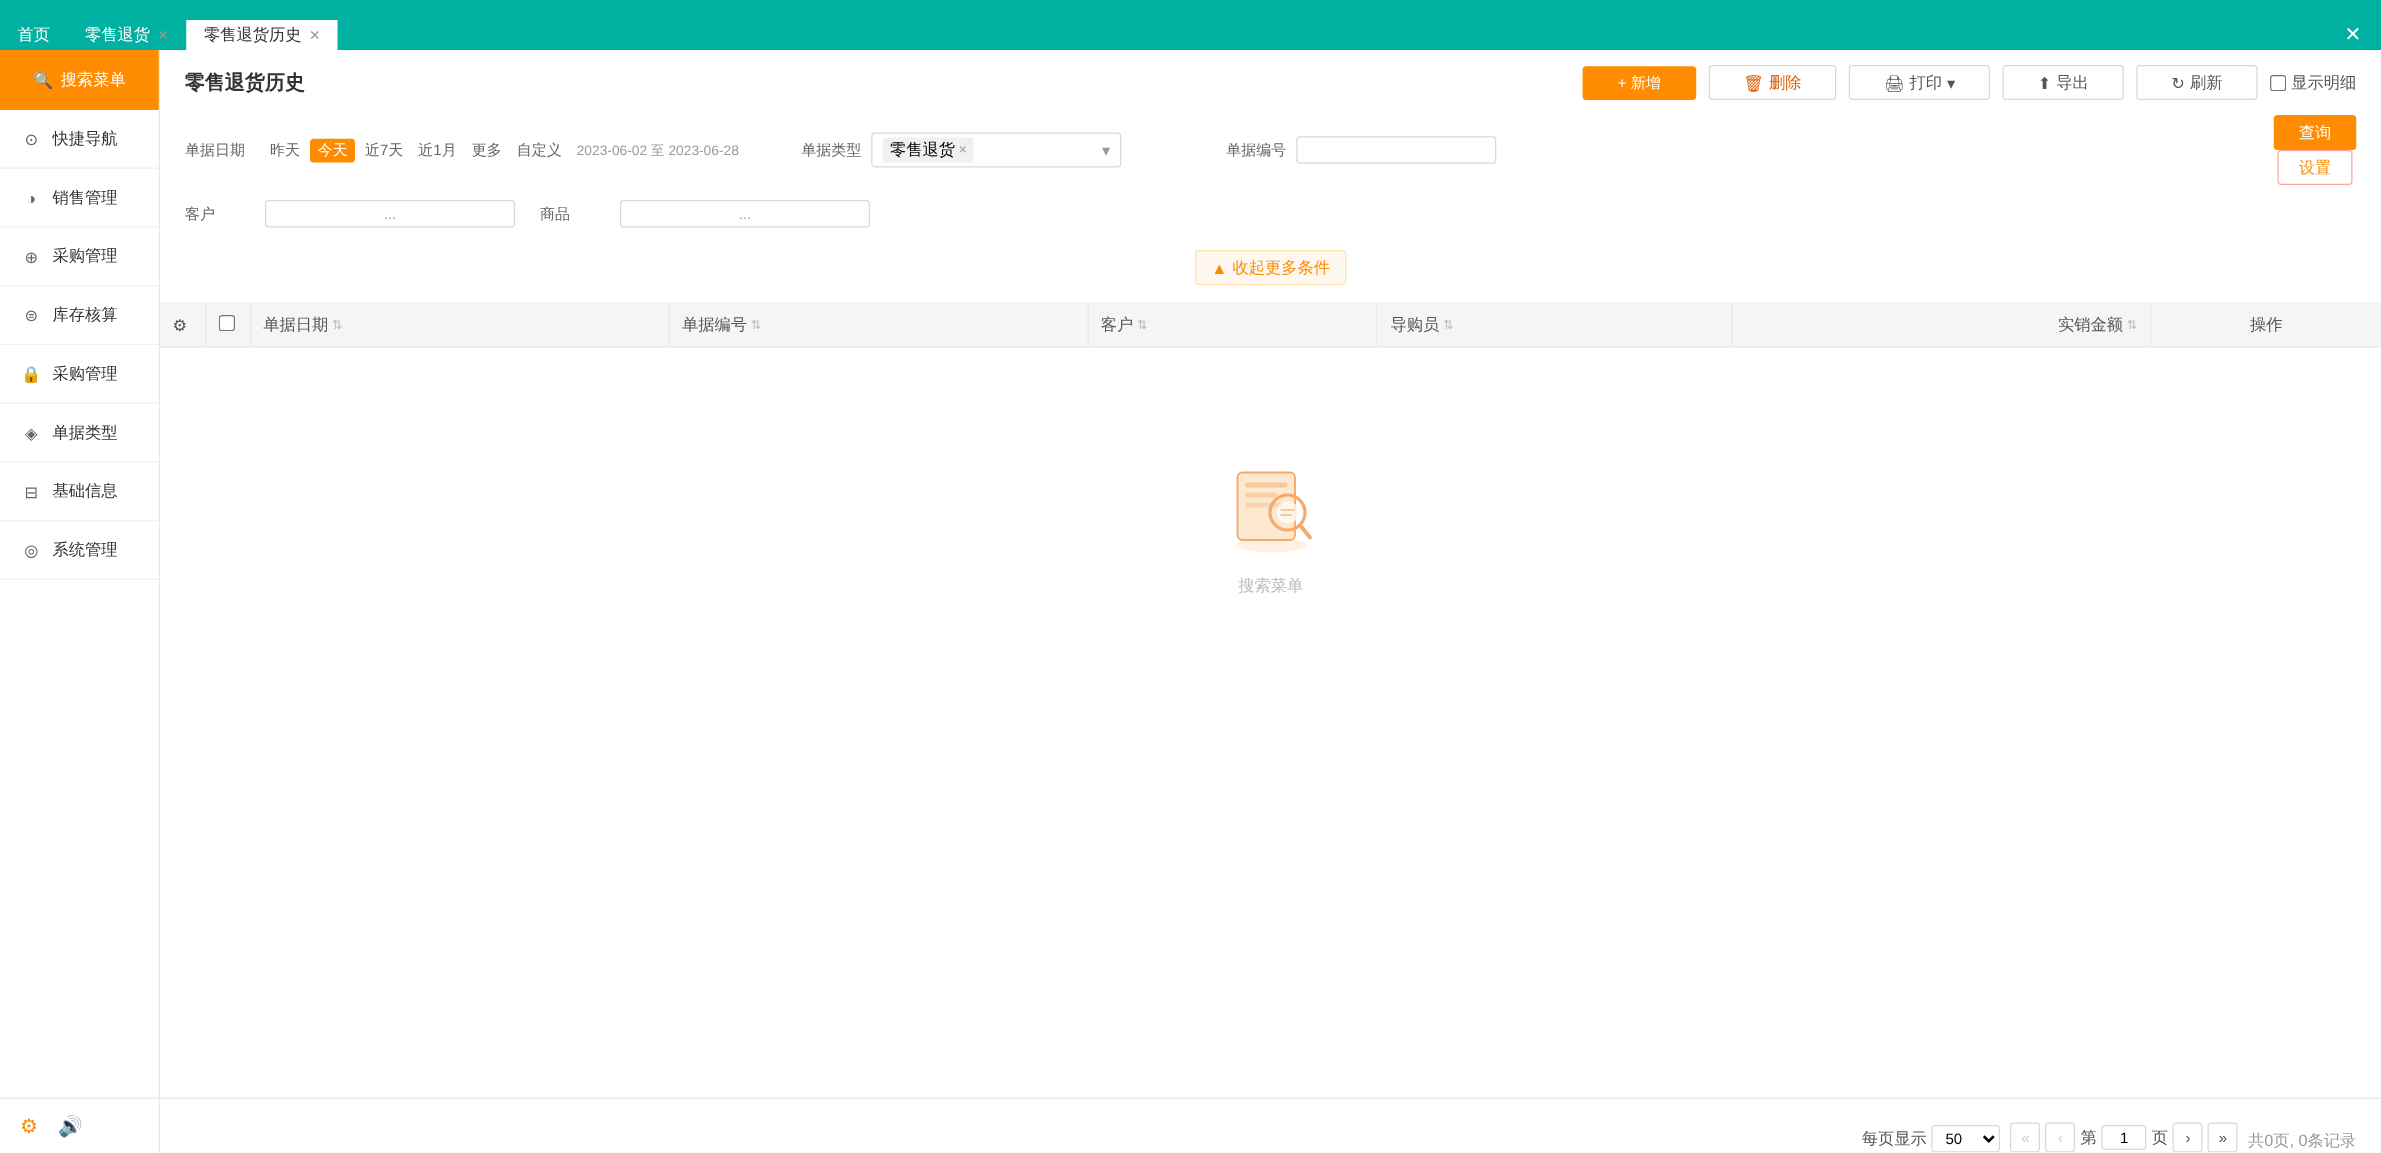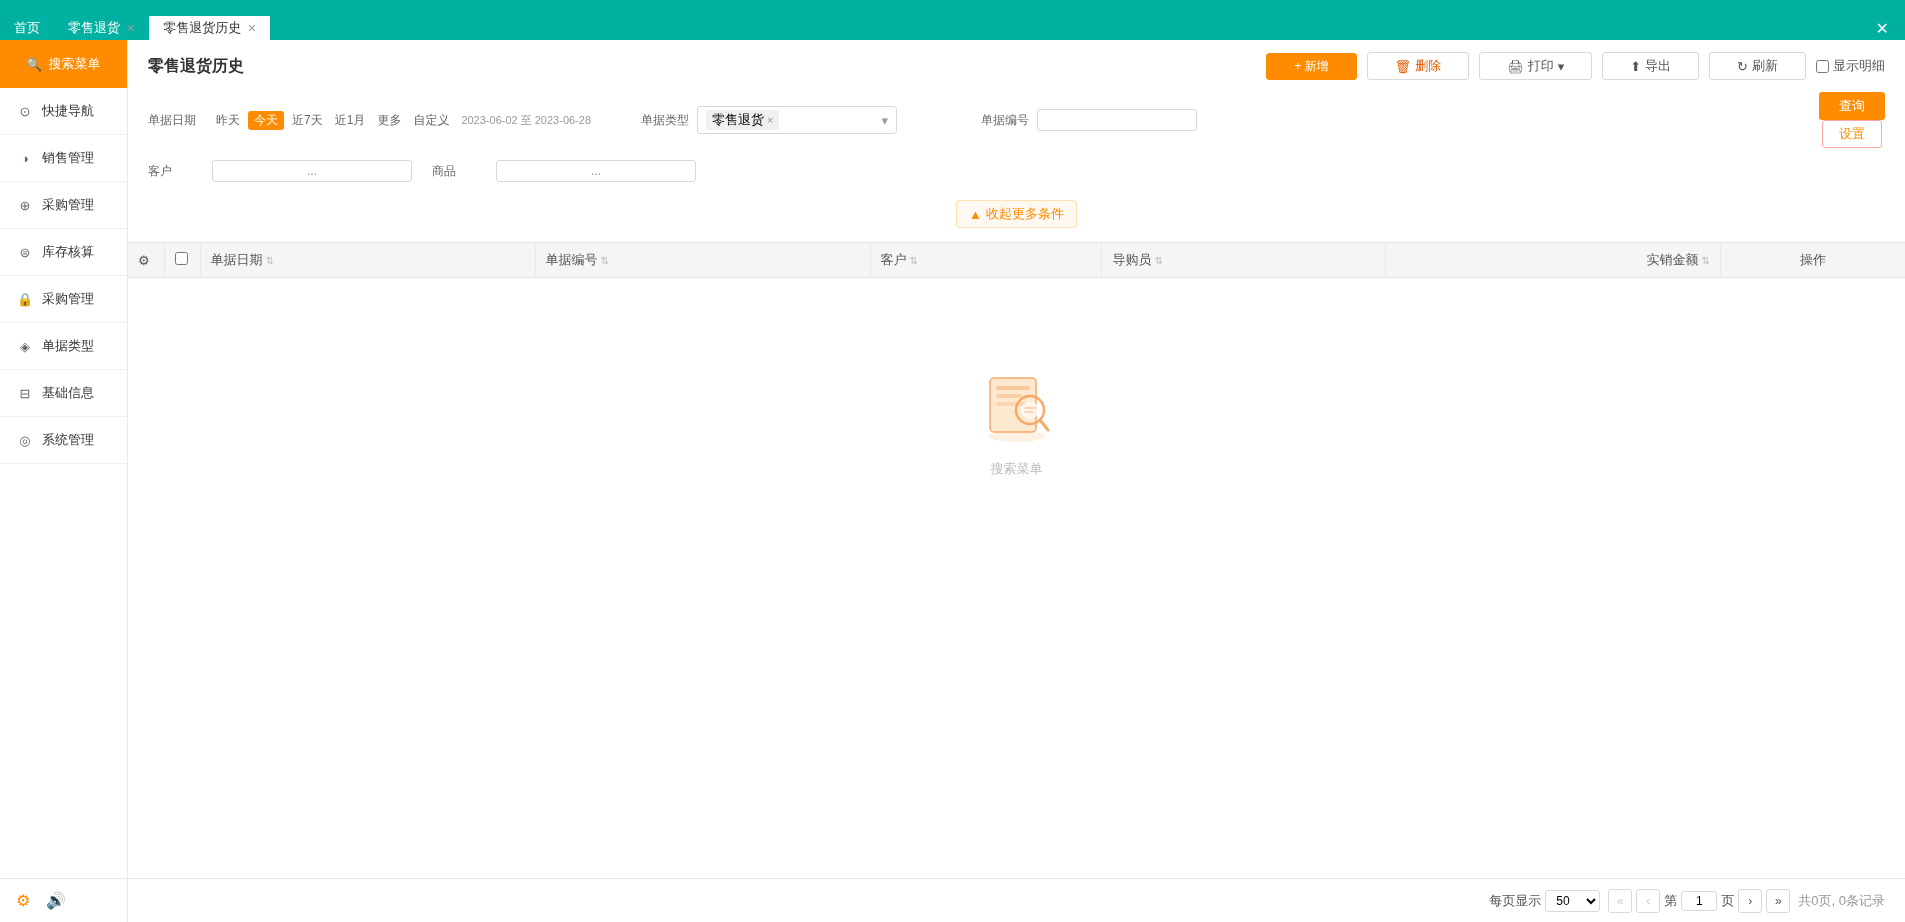--- a/index.html
+++ b/index.html
@@ -330,21 +330,21 @@
       color: #bbb;
       font-size: 13px;
     }
 
     
     .pagination-bar {
       height: 44px;
       background: #fff;
       border-top: 1px solid #e8e8e8;
       display: flex;
-      align-items: center;
+      align-items: flex-end;
       justify-content: flex-end;
       padding: 0 20px;
       gap: 8px;
       flex-shrink: 0;
       font-size: 12px;
       color: #555;
     }
     .page-size-select {
       display: flex;
       align-items: center;

